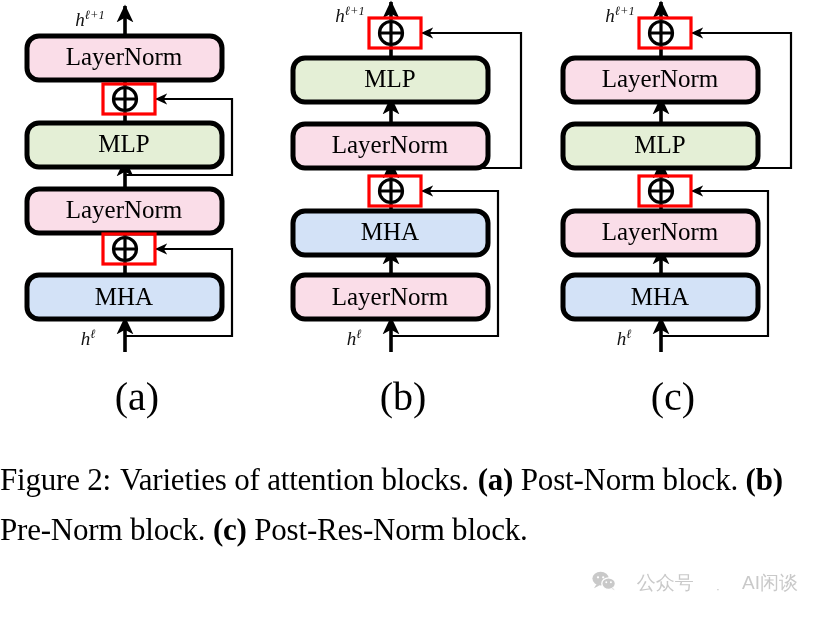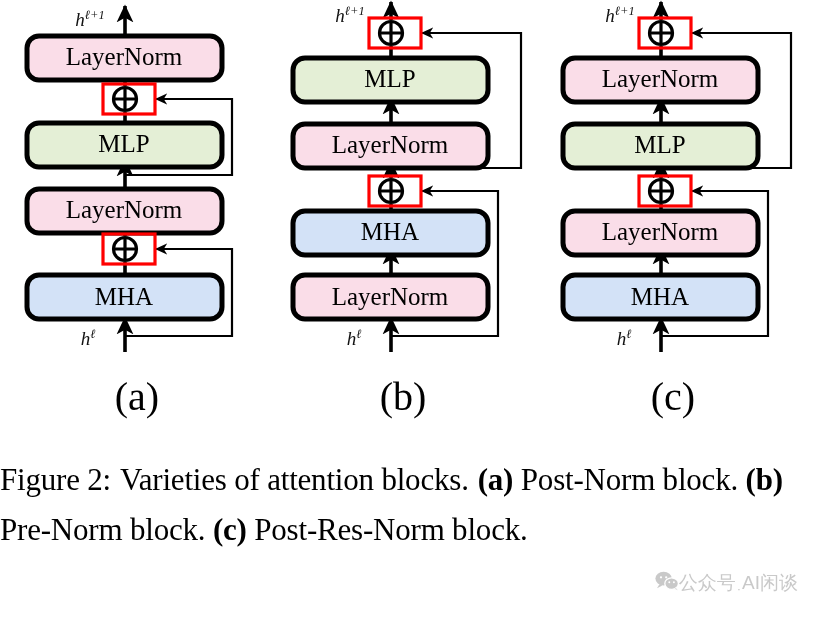--- a/index.html
+++ b/index.html
@@ -99,21 +99,21 @@
     display: inline-block;
     width: 9px;
   }
 
   #watermark {
     position: absolute;
     right: 16px;
     bottom: 24px;
     display: flex;
     align-items: flex-end;
-    gap: 0;
+    gap: 21px;
     color: #c9c9c9;
     font-family: "Liberation Sans", "DejaVu Sans", sans-serif;
     font-size: 19px;
     white-space: nowrap;
     pointer-events: none;
   }
   #watermark .wm-dot {
     font-size: 13px;
     padding: 0 1px;
   }

